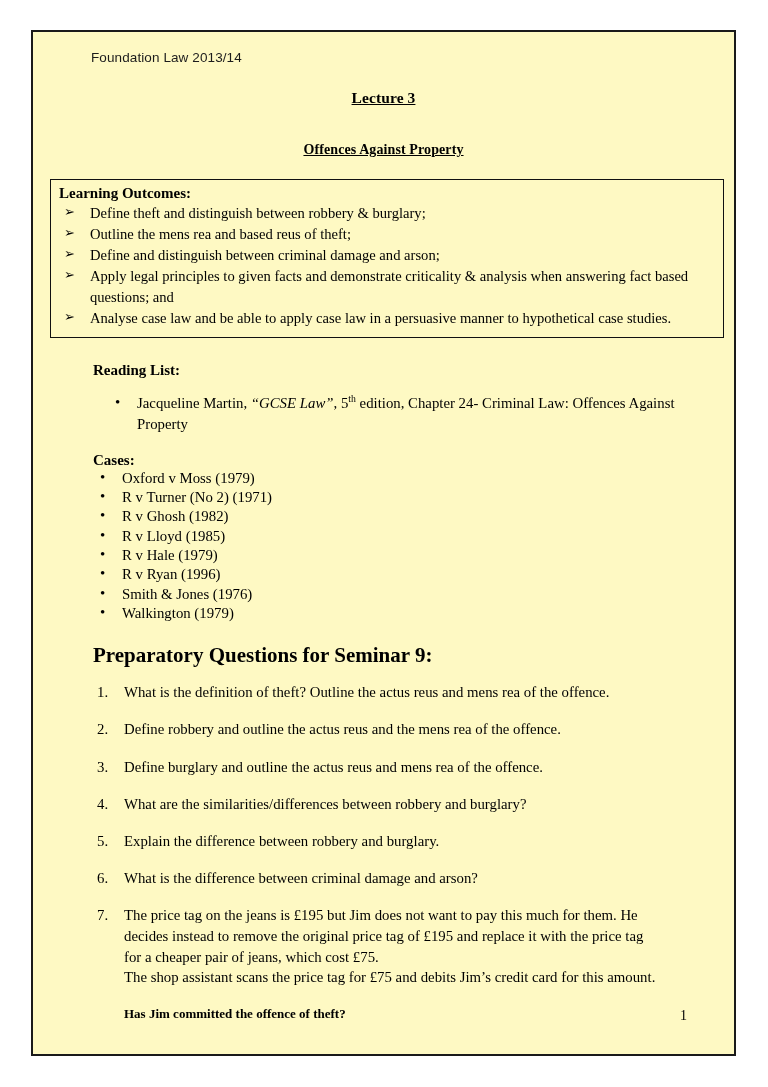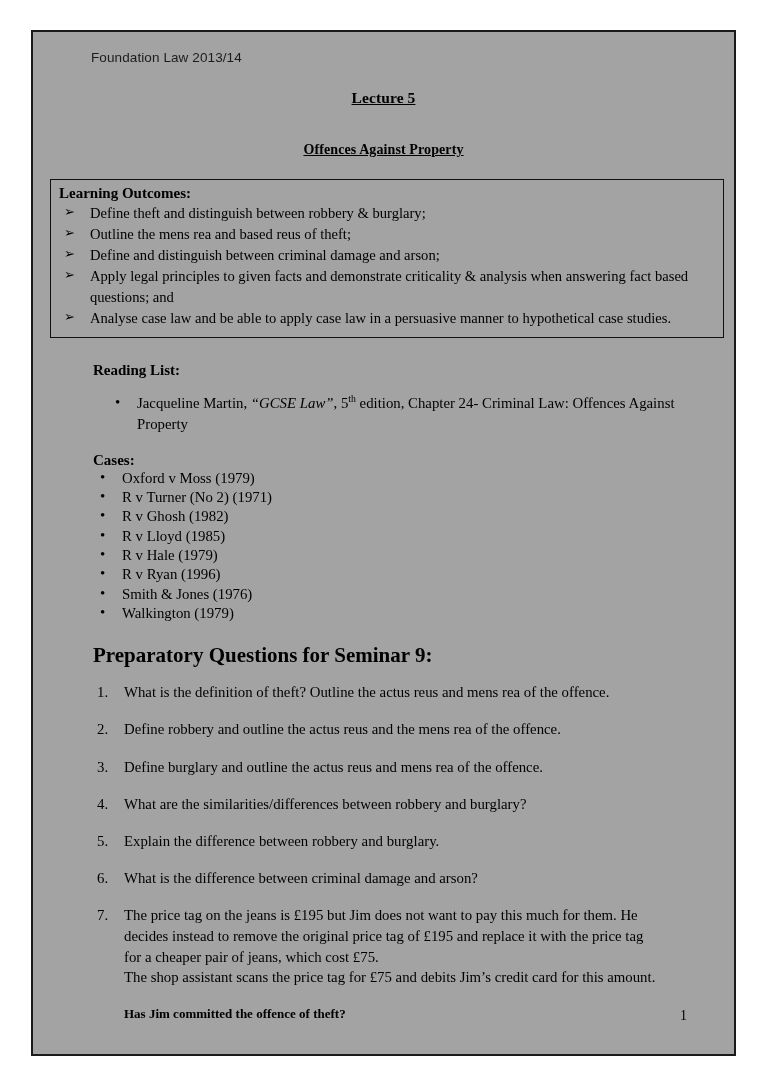--- a/index.html
+++ b/index.html
@@ -18,21 +18,21 @@
 
   
   .page-sheet {
     position: absolute;
     left: 31px;
     top: 30px;
     width: 705px;
     height: 1026px;
     box-sizing: border-box;
     border: 2px solid #1a1a1a;
-    background: #a3a3a3;
+    background: #fef9c3;
   }
 
   .page-inner {
     position: absolute;
     left: 0; top: 0; right: 0; bottom: 0;
     padding: 16px 18px 10px 18px;
     box-sizing: border-box;
   }
 
   
@@ -193,21 +193,21 @@
 </style>
 </head>
 <body>
 
 <div class="page-sheet">
   <div class="page-inner">
 
     <div class="doc-header">Foundation Law 2013/14</div>
 
     <div class="title-block">
-      <div class="doc-title">Lecture 5</div>
+      <div class="doc-title">Lecture 3</div>
       <div class="doc-subtitle">Offences Against Property</div>
     </div>
 
     <div class="outcomes-box">
       <div class="outcomes-heading">Learning Outcomes:</div>
       <ul class="outcomes-list">
         <li>
           <span class="arrow-bullet">➢</span>
           <span>Define theft and distinguish between robbery &amp;  burglary;</span>
         </li>

